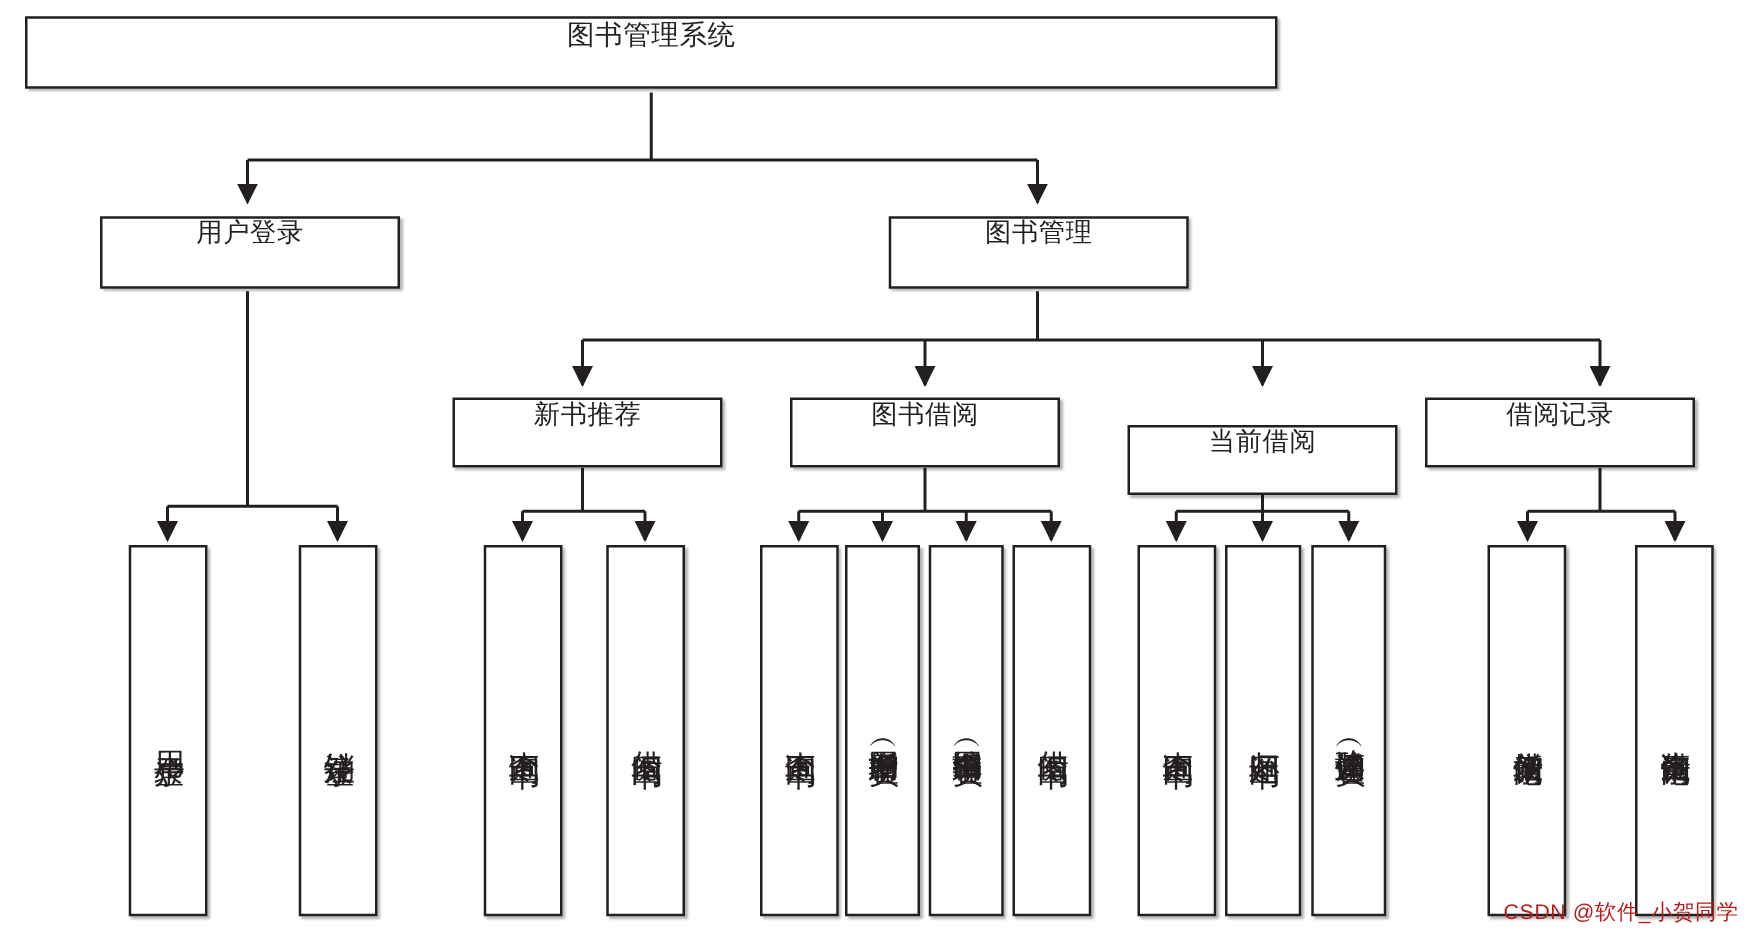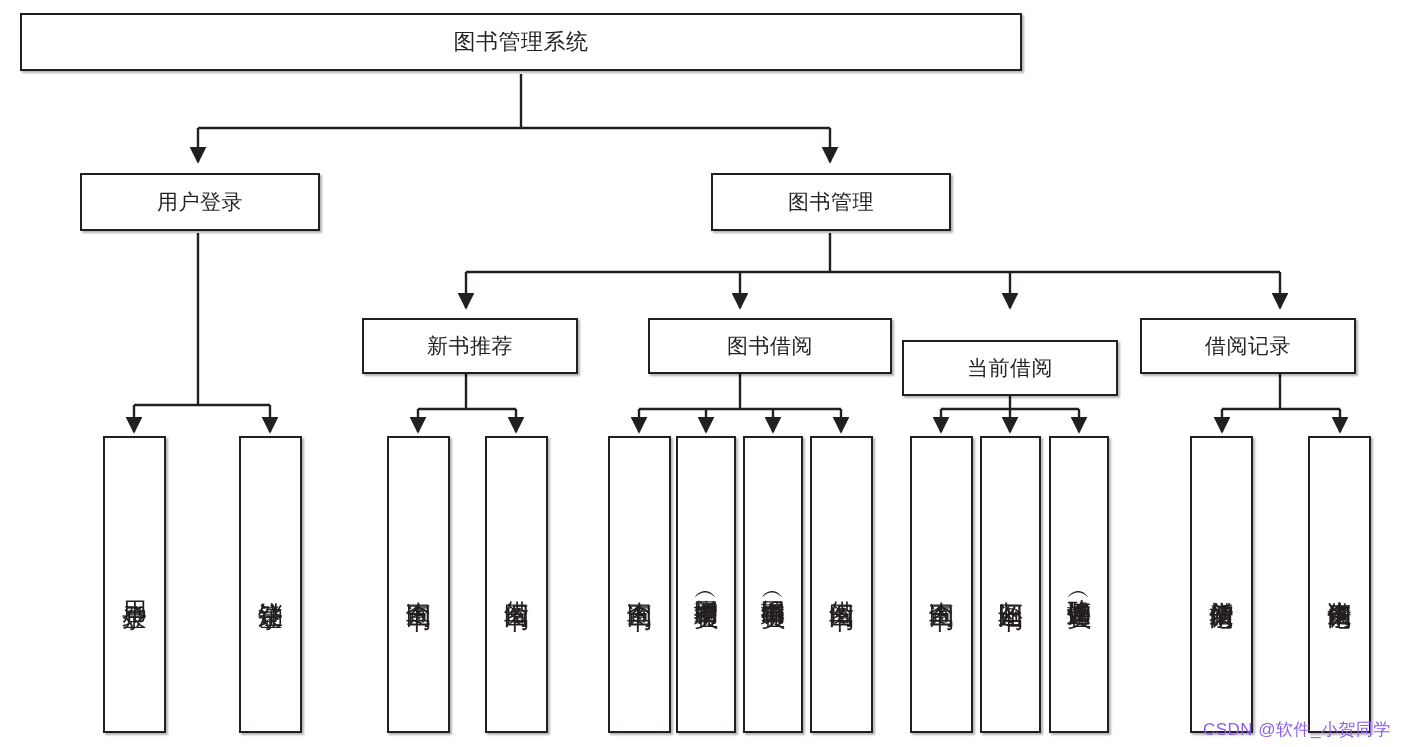--- a/index.html
+++ b/index.html
@@ -20,21 +20,20 @@
     width:1405px;height:747px;
     pointer-events:none;
   }
   .node{
     position:absolute;
     box-sizing:border-box;
     background:#ffffff;
     border:2px solid #231f20;
     box-shadow:2px 2px 2px rgba(0,0,0,0.30);
     display:flex;
-    align-items:center;
     justify-content:center;
     color:#231f20;
     z-index:2;
   }
   .node .label{
     display:block;
     text-align:center;
     line-height:1.15;
     white-space:pre;
   }
@@ -57,21 +56,21 @@
   }
   .node.vert.tall .label{
     font-size:24px;
     letter-spacing:1px;
   }
   .watermark{
     position:absolute;
     right:14px;
     bottom:6px;
     font-size:17px;
-    color:#8b5cf6;
+    color:#b91c1c;
     letter-spacing:0.5px;
     z-index:5;
     white-space:nowrap;
   }
 </style>
 </head>
 <body>
 
 <div id="canvas">
 
@@ -135,21 +134,21 @@
   </div>
 
   <div class="node horiz tier2" style="left:362px; top:318px; width:216px; height:56px;">
     <span class="label">新书推荐</span>
   </div>
 
   <div class="node horiz tier1" style="left:711px; top:173px; width:240px; height:58px;">
     <span class="label">图书管理</span>
   </div>
 
-  <div class="node horiz tier2" style="left:648px; top:318px; width:244px; height:56px;">
+  <div class="node horiz tier2" style="left:632px; top:318px; width:216px; height:56px;">
     <span class="label">图书借阅</span>
   </div>
 
   <div class="node horiz tier2" style="left:902px; top:318px; width:216px; height:56px;margin-top:22px;">
     <span class="label">当前借阅</span>
   </div>
 
   <div class="node horiz tier2" style="left:1140px; top:318px; width:216px; height:56px;">
     <span class="label">借阅记录</span>
   </div>

